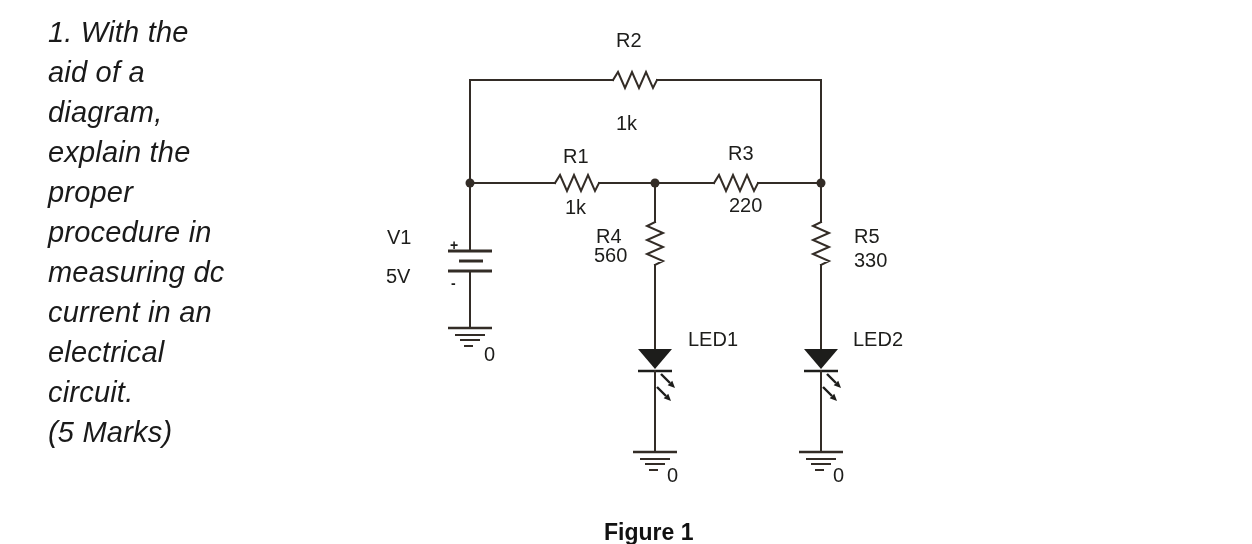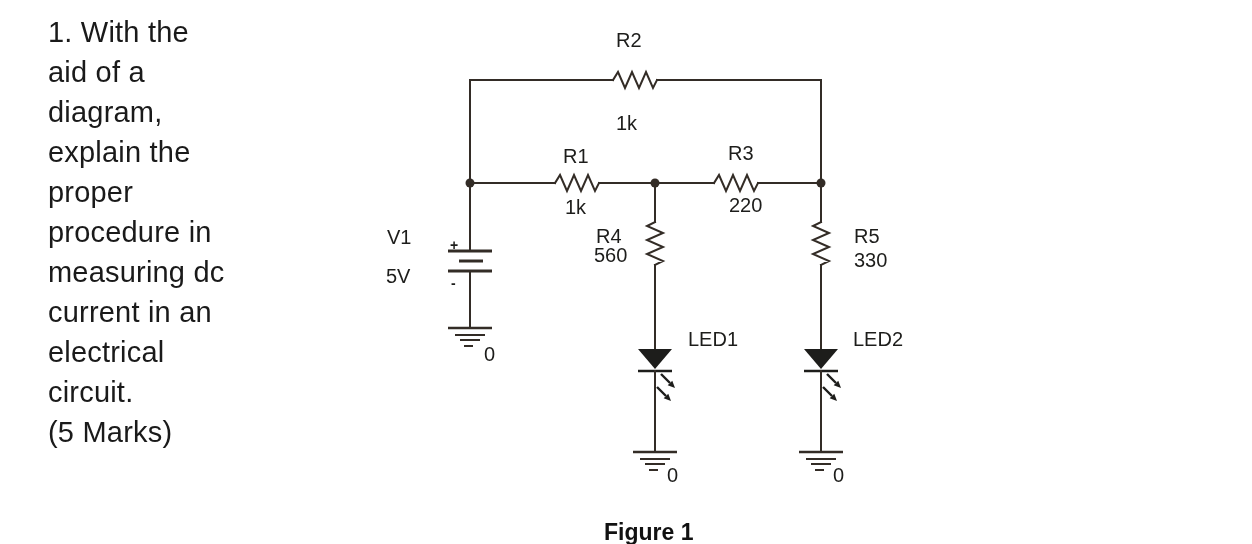--- a/index.html
+++ b/index.html
@@ -12,20 +12,21 @@
   }
   .question{
     position:absolute;
     left:48px;top:12px;
     width:320px;
     font-size:29px;
     line-height:40px;
     color:#1a1a1a;
     white-space:pre-line;
     letter-spacing:0.2px;
+    font-style:italic;
   }
   .circuit-svg{
     position:absolute;left:0;top:0;
   }
   .wire{stroke:#332c26;stroke-width:2;fill:none;stroke-linecap:square;}
   .plate{stroke:#332c26;stroke-width:3;fill:none;stroke-linecap:butt;}
   .gnd-top{stroke:#332c26;stroke-width:2.6;fill:none;}
   .gnd{stroke:#332c26;stroke-width:2;fill:none;}
   .bar{stroke:#1d1d1b;stroke-width:2.6;fill:none;}
   .fillpart{fill:#1d1d1b;stroke:none;}

